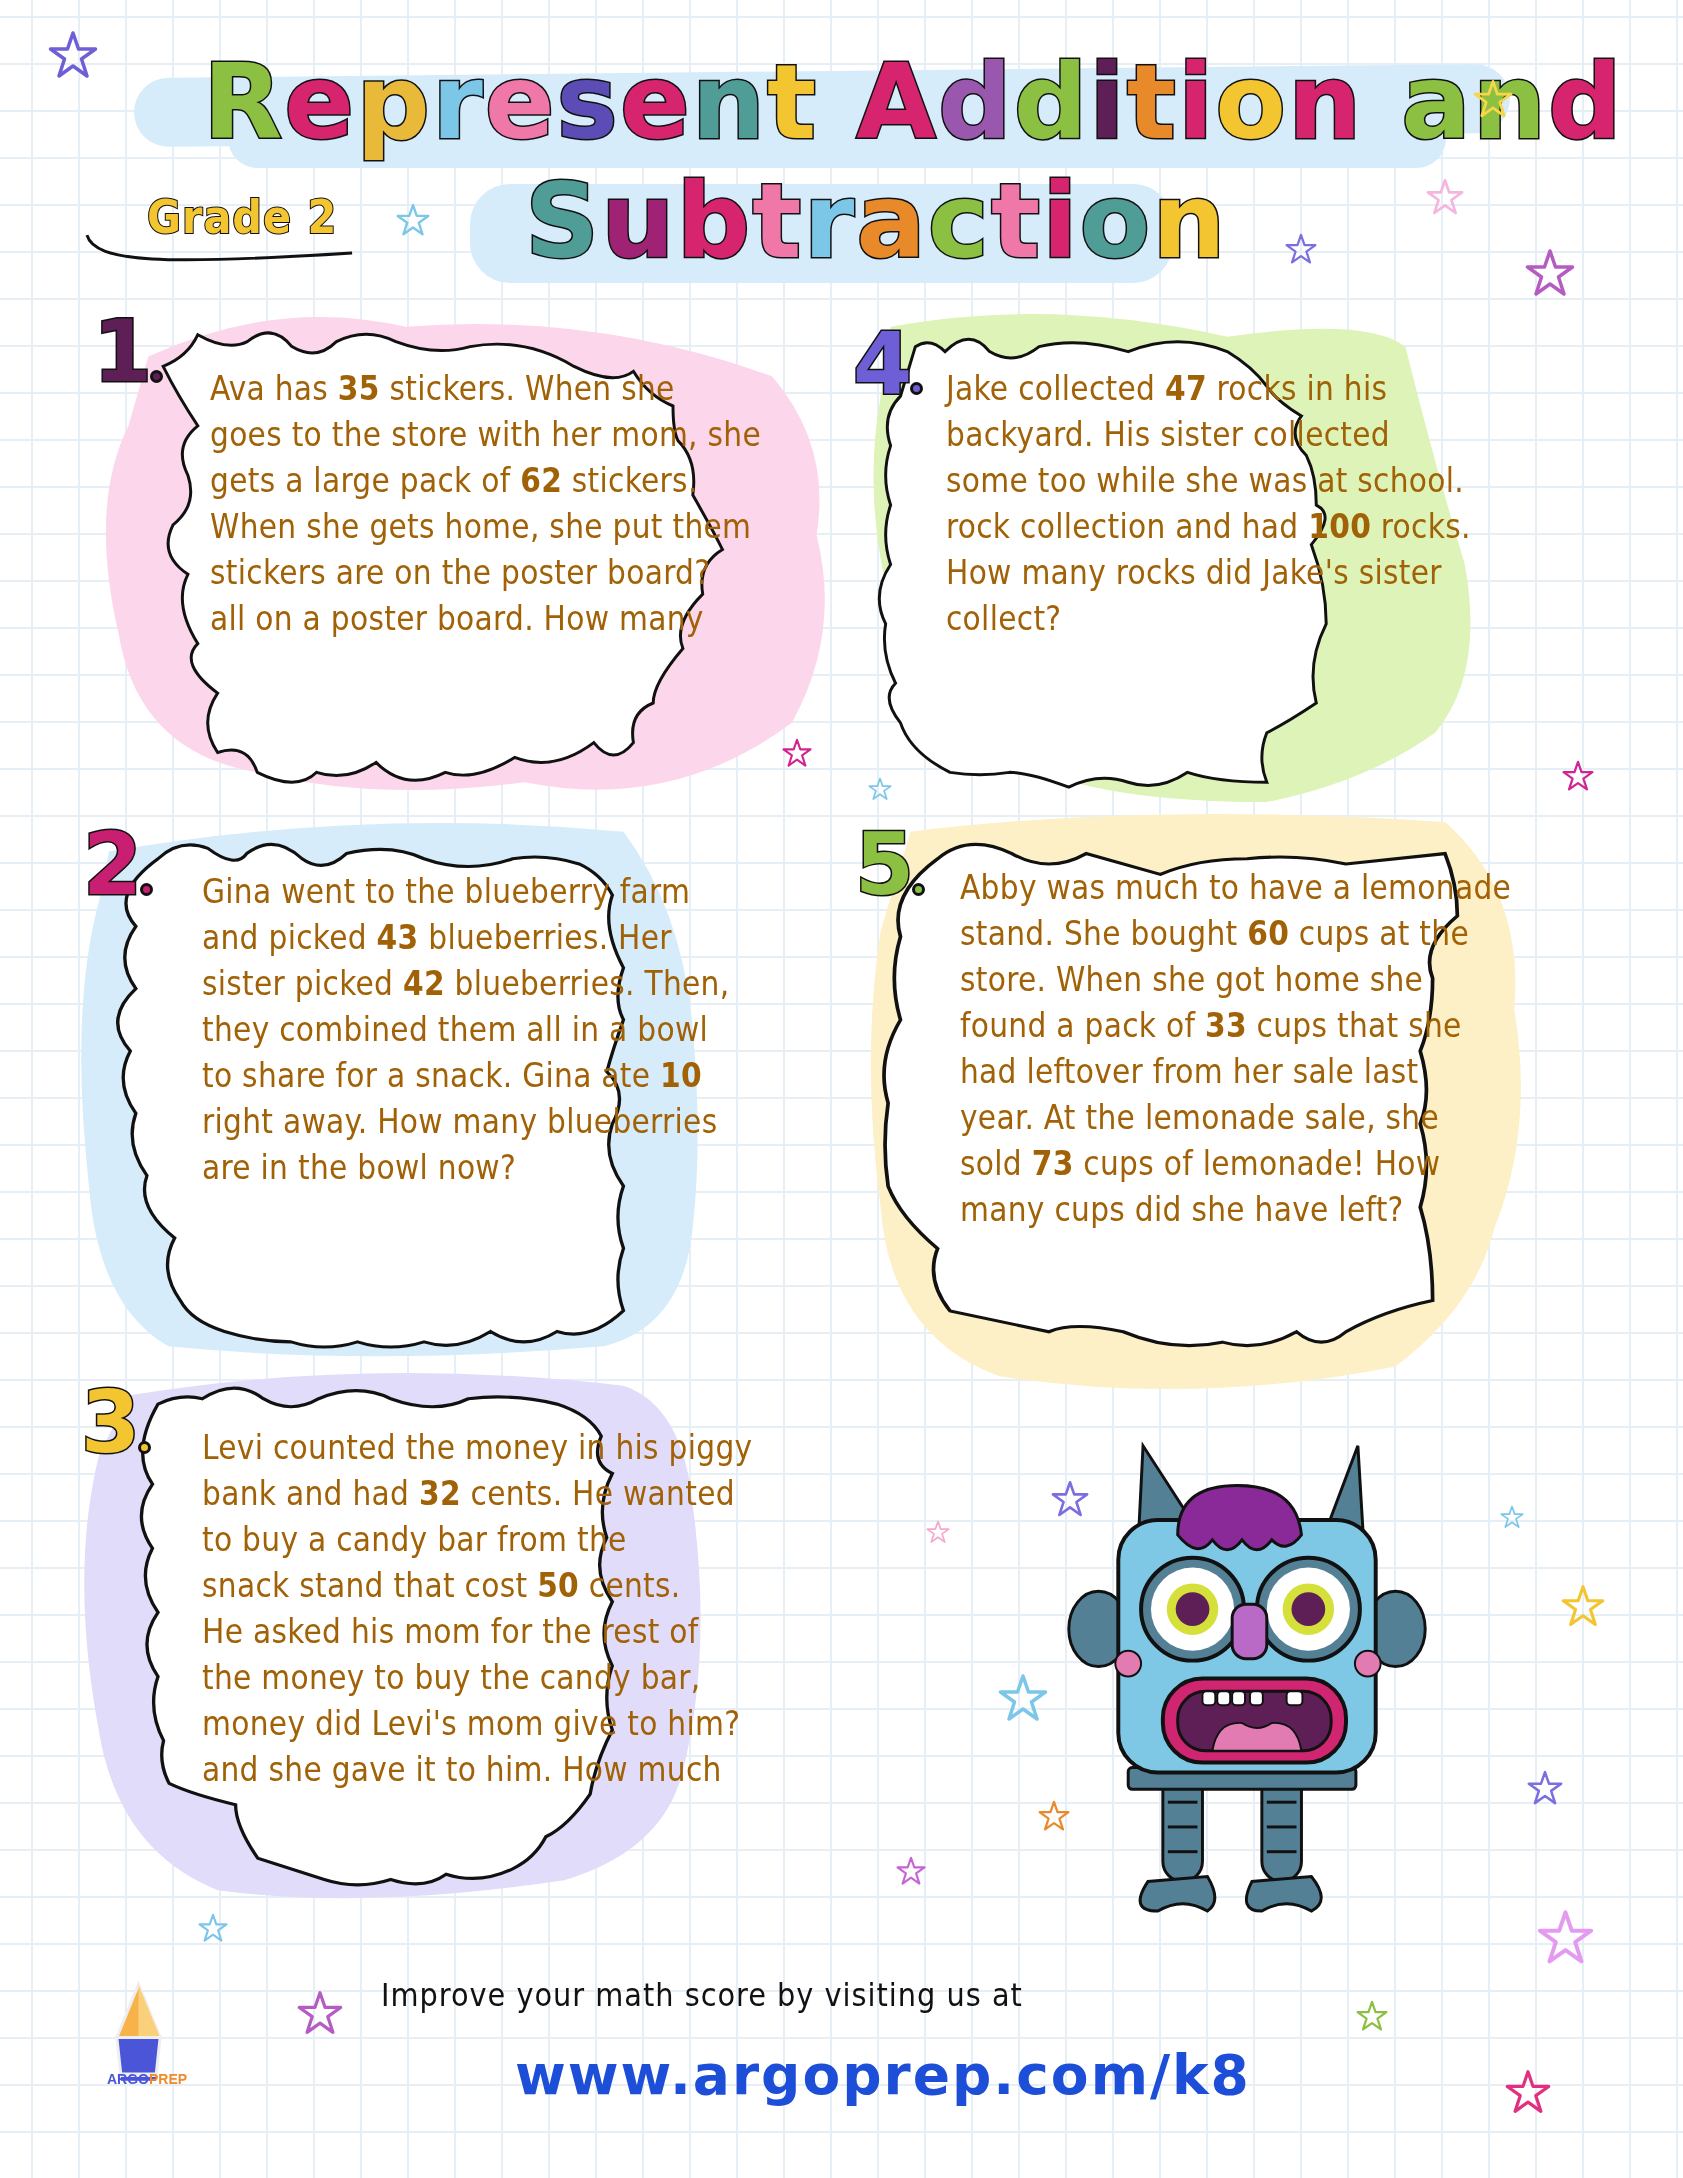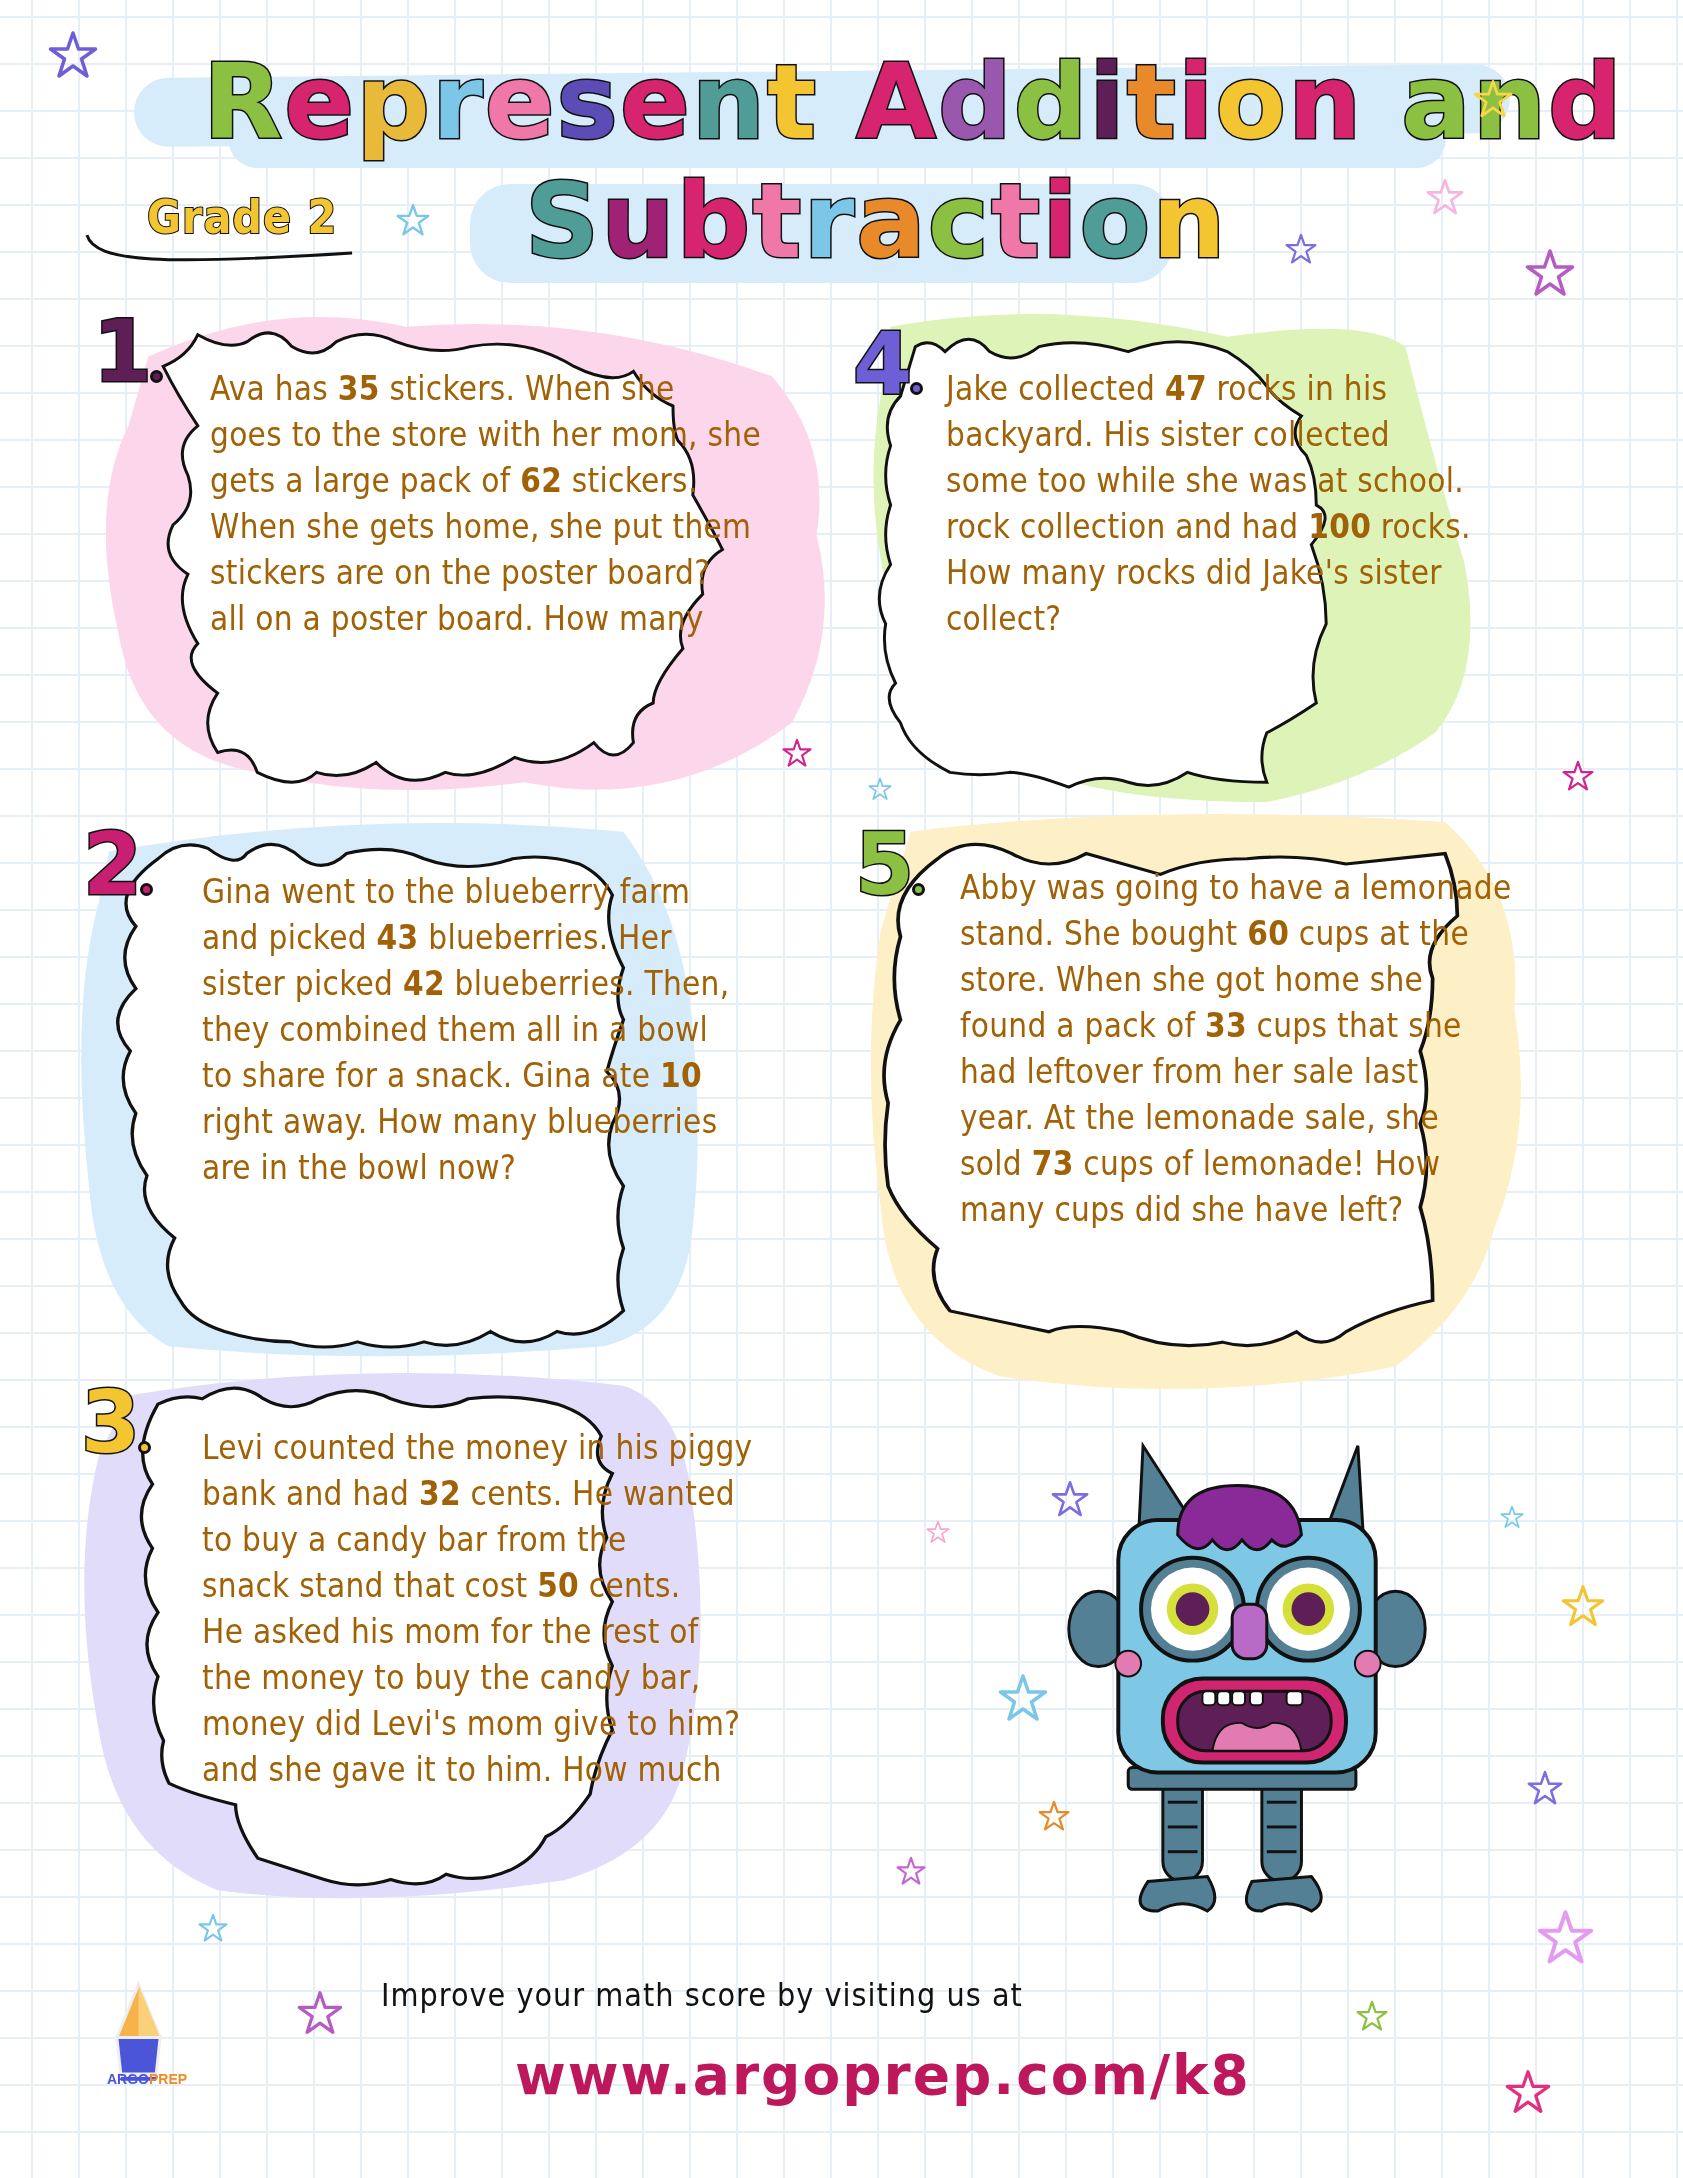--- a/index.html
+++ b/index.html
@@ -52,21 +52,21 @@
 
   
   .star { position: absolute; }
 
   
   .footer-line1 {
     position: absolute; left: 381px; top: 1976px; font-size: 32px; color: #111;
     font-family: "DejaVu Sans Condensed", "DejaVu Sans", sans-serif; letter-spacing: 1px;
   }
   .footer-url {
-    position: absolute; left: 515px; top: 2043px; font-size: 55px; font-weight: bold; color: #be185d;
+    position: absolute; left: 515px; top: 2043px; font-size: 55px; font-weight: bold; color: #1d4ed8;
     font-family: "DejaVu Sans", sans-serif; letter-spacing: 2px;
   }
   .logo { position: absolute; left: 109px; top: 1980px; width: 59px; height: 117px; }
   .logo-text { position: absolute; left: 107px; top: 2071px; font-size: 14px; font-weight: bold; font-family: "Liberation Sans", sans-serif; }
 </style>
 </head>
 <body>
 
 <div class="title-hl" style="left:134px;top:71px;width:1376px;height:69px;transform:rotate(-0.6deg);"></div>
 <div class="title-hl" style="left:228px;top:109px;width:1218px;height:59px;"></div>
@@ -201,21 +201,21 @@
 <div class="dot" style="background: rgb(201, 31, 115); left: 71px; top: 71px;"></div>
   </div>
 
 <div class="card" style="left:851px;top:812px;width:792px;height:594px;">
   <svg class="bg" width="792" height="594" viewBox="0 0 800 600">
     <path d="M60 20 Q 300 -10 600 10 Q 680 80 670 200 Q 690 320 650 420 Q 630 500 550 560 Q 350 600 150 570 Q 40 530 30 400 Q 10 250 30 120 Z" fill="#fdf0c6"></path>
     <path d="M70 45 Q 95 20 130 40 Q 160 60 190 40 Q 220 50 250 60 Q 280 45 320 45 Q 360 40 400 50 Q 440 45 480 40 Q 490 70 490 100 Q 460 130 470 160 Q 470 200 460 230 Q 470 270 460 300 Q 470 340 460 380 Q 470 420 470 470 Q 430 480 400 500 Q 380 520 360 500 Q 330 520 300 510 Q 260 520 220 500 Q 180 490 160 500 Q 120 490 80 480 Q 60 450 70 420 Q 40 390 30 360 Q 25 320 30 280 Q 20 240 40 200 Q 30 160 40 120 Q 30 80 70 45 Z" fill="#ffffff" stroke="#111" stroke-width="3" transform="scale(1.25 1.05)"></path>
   </svg>
   <div class="num" style="left: 4px; top: 10px; color: rgb(140, 192, 67);">5</div>
   <div class="text" style="left:109px;top:53px;">
-      <div>Abby was going to have a lemonade</div>
+      <div>Abby was much to have a lemonade</div>
       <div>stand. She bought <b>60</b> cups at the</div>
       <div>store. When she got home she</div>
       <div>found a pack of <b>33</b> cups that she</div>
       <div>had leftover from her sale last</div>
       <div>year. At the lemonade sale, she</div>
       <div>sold <b>73</b> cups of lemonade! How</div>
       <div>many cups did she have left?</div>
     </div>
 <div class="dot" style="background: rgb(140, 192, 67); left: 61px; top: 71px;"></div>
   </div>

